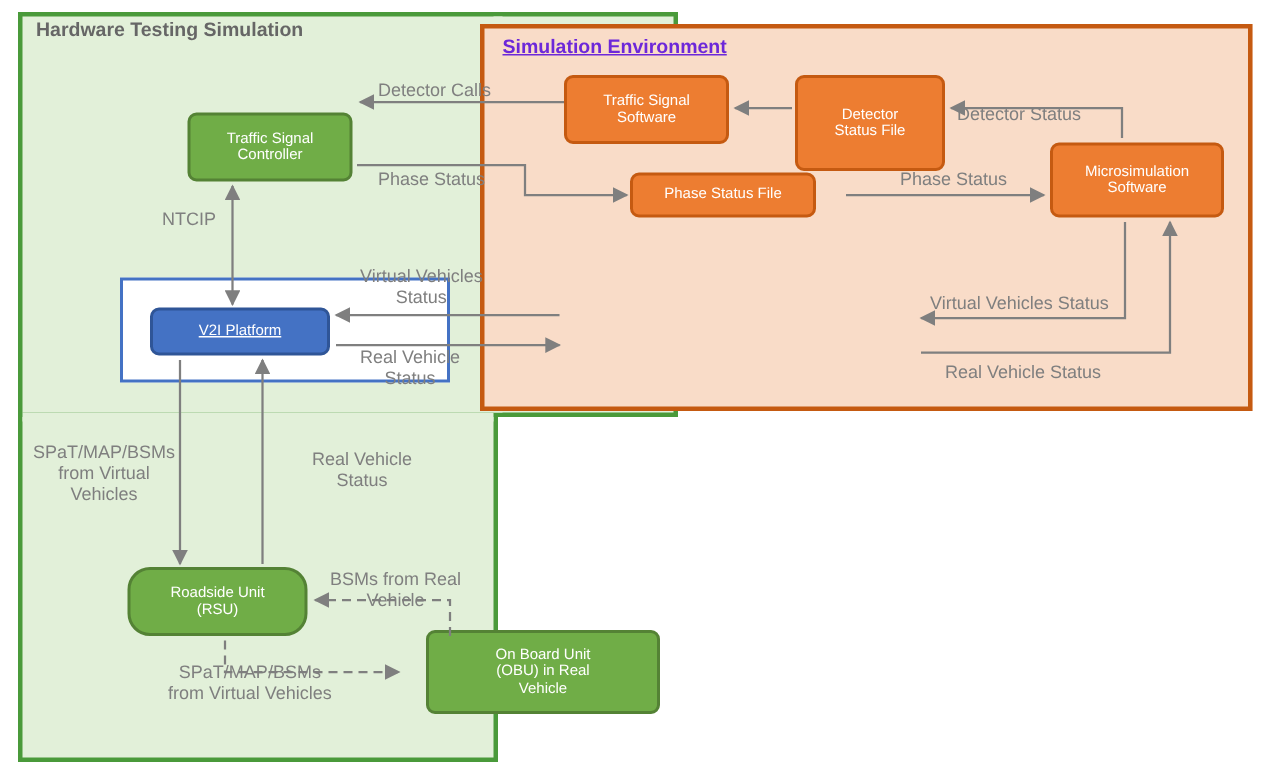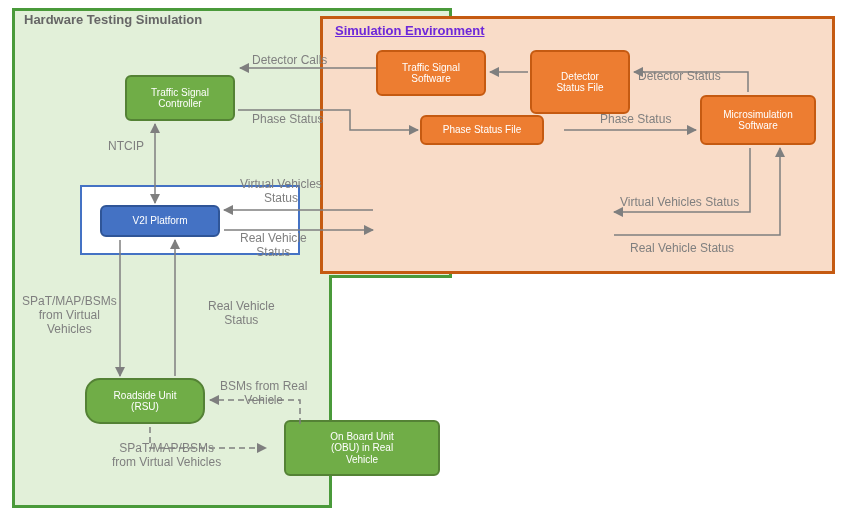--- a/index.html
+++ b/index.html
@@ -85,21 +85,21 @@
 
   <div class="env env-sim" style="left:320px; top:16px; width:515px; height:258px;">
     <div class="env-title">Simulation Environment</div>
   </div>
 
   <div class="env-inner" style="left:80px; top:185px; width:220px; height:70px;"></div>
 
   <div class="node green" style="left:125px; top:75px; width:110px; height:46px; white-space:pre;">Traffic Signal
 Controller</div>
 
-  <div class="node blue" style="left:100px; top:205px; width:120px; height:32px;">V2I Platform</div>
+  <div class="node blue" style="left:100px; top:205px; width:120px; height:32px;text-decoration:underline;">V2I Platform</div>
 
   <div class="node green" style="left:85px; top:378px; width:120px; height:46px; white-space:pre;border-radius:15px;">Roadside Unit
 (RSU)</div>
 
   <div class="node green" style="left:284px; top:420px; width:156px; height:56px; white-space:pre;">On Board Unit
 (OBU) in Real
 Vehicle</div>
 
   <div class="node orange" style="left:376px; top:50px; width:110px; height:46px; white-space:pre;">Traffic Signal
 Software</div>

